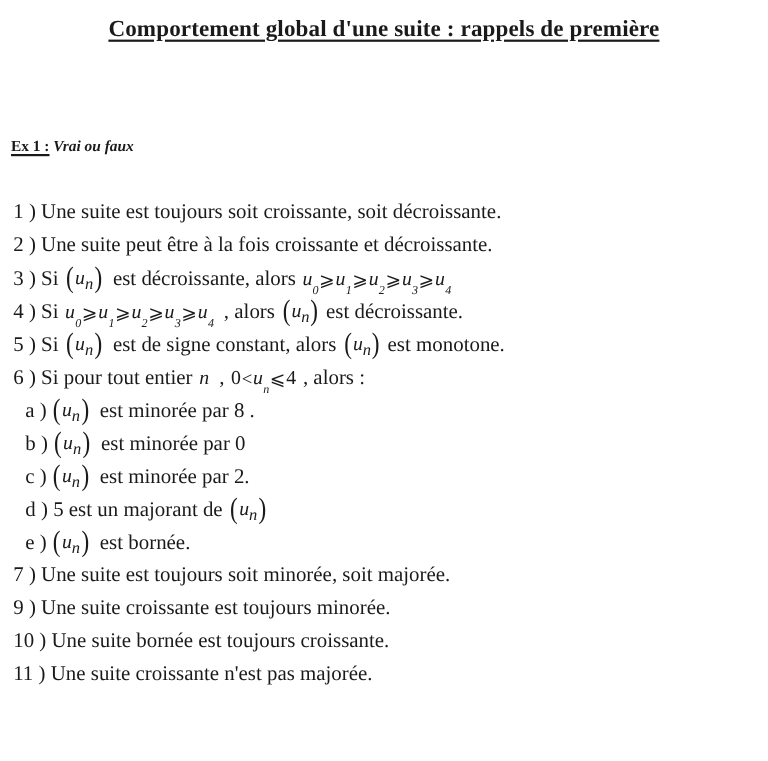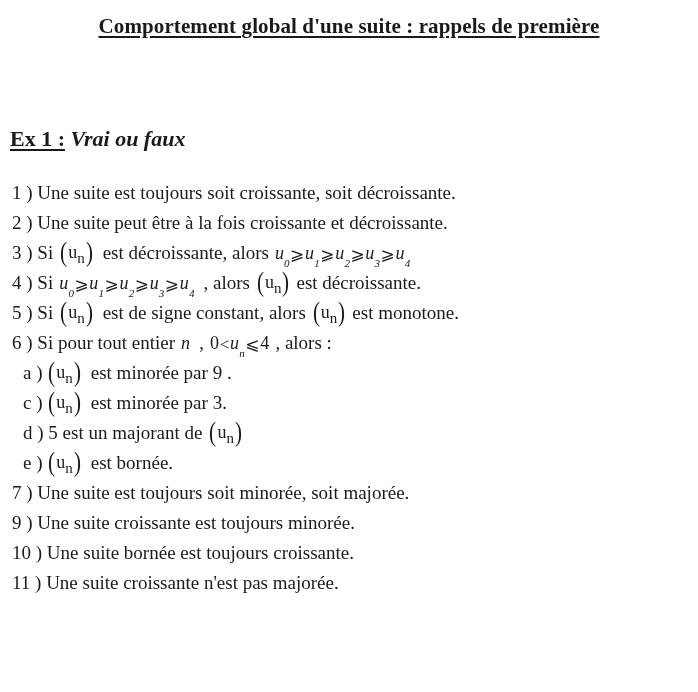--- a/index.html
+++ b/index.html
@@ -32,21 +32,21 @@
     text-decoration: underline;
     text-underline-offset: 3px;
     text-decoration-thickness: 2px;
   }
 
   
   .ex-heading {
     position: absolute;
     top: 126px;
     left: 10px;
-    font-size: 22px;
+    font-size: 14px;
     white-space: nowrap;
   }
   .ex-heading .ex-label {
     font-weight: bold;
     text-decoration: underline;
     text-underline-offset: 3px;
     text-decoration-thickness: 1.6px;
   }
   .ex-heading .ex-title {
     font-weight: bold;
@@ -109,20 +109,21 @@
     font-style: normal;
     font-size: 27px;
     line-height: 0;
     position: relative;
     top: 3px;
     font-family: "Liberation Serif", "DejaVu Serif", serif;
     transform: scaleX(0.78);
     display: inline-block;
   }
   .paren .pbody {
+    font-style: italic;
     font-size: 18px;
   }
   .sp {
     display: inline-block;
     width: 6px;
   }
   .sp-wide {
     display: inline-block;
     width: 9px;
   }
@@ -134,21 +135,22 @@
 
 <div class="ex-heading"><span class="ex-label">Ex 1 :</span> <span class="ex-title">Vrai ou faux</span></div>
 
 <div class="qlist">
     <div class="qitem"><span class="qnum">1 )</span> <span>Une suite est toujours soit croissante, soit décroissante.</span></div>
     <div class="qitem"><span class="qnum">2 )</span> <span>Une suite peut être à la fois croissante et décroissante.</span></div>
     <div class="qitem"><span class="qnum">3 )</span> <span>Si</span><span class="sp"></span><span class="paren"><span class="pglyph">(</span><span class="pbody"><span>u<sub>n</sub></span></span><span class="pglyph">)</span></span><span class="sp-wide"></span><span>est décroissante, alors</span><span class="sp"></span><span class="math"><span>u<sub>0</sub></span><span class="op">⩾</span><span>u<sub>1</sub></span><span class="op">⩾</span><span>u<sub>2</sub></span><span class="op">⩾</span><span>u<sub>3</sub></span><span class="op">⩾</span><span>u<sub>4</sub></span></span><span class="sp"></span></div>
     <div class="qitem"><span class="qnum">4 )</span> <span>Si</span><span class="sp"></span><span class="math"><span>u<sub>0</sub></span><span class="op">⩾</span><span>u<sub>1</sub></span><span class="op">⩾</span><span>u<sub>2</sub></span><span class="op">⩾</span><span>u<sub>3</sub></span><span class="op">⩾</span><span>u<sub>4</sub></span></span><span class="sp-wide"></span><span>, alors</span><span class="sp"></span><span class="paren"><span class="pglyph">(</span><span class="pbody"><span>u<sub>n</sub></span></span><span class="pglyph">)</span></span><span class="sp"></span><span>est décroissante.</span></div>
     <div class="qitem"><span class="qnum">5 )</span> <span>Si</span><span class="sp"></span><span class="paren"><span class="pglyph">(</span><span class="pbody"><span>u<sub>n</sub></span></span><span class="pglyph">)</span></span><span class="sp-wide"></span><span>est de signe constant, alors</span><span class="sp"></span><span class="paren"><span class="pglyph">(</span><span class="pbody"><span>u<sub>n</sub></span></span><span class="pglyph">)</span></span><span class="sp"></span><span>est monotone.</span></div>
     <div class="qitem"><span class="qnum">6 )</span> <span>Si pour tout entier</span><span class="sp"></span><span class="math"><span>n</span></span><span class="sp-wide"></span><span>,</span><span class="sp"></span><span class="math"><span class="num">0</span><span class="op">&lt;</span><span>u<sub>n</sub></span><span class="op">⩽</span><span class="num">4</span></span><span class="sp"></span><span>, alors :</span></div>
-    <div class="qitem sub"><span class="qnum">a )</span> <span class="paren"><span class="pglyph">(</span><span class="pbody"><span>u<sub>n</sub></span></span><span class="pglyph">)</span></span><span class="sp-wide"></span><span>est minorée par  9 .</span></div>
-    <div class="qitem sub"><span class="qnum">c )</span> <span class="paren"><span class="pglyph">(</span><span class="pbody"><span>u<sub>n</sub></span></span><span class="pglyph">)</span></span><span class="sp-wide"></span><span>est minorée par 3.</span></div>
+    <div class="qitem sub"><span class="qnum">a )</span> <span class="paren"><span class="pglyph">(</span><span class="pbody"><span>u<sub>n</sub></span></span><span class="pglyph">)</span></span><span class="sp-wide"></span><span>est minorée par  8 .</span></div>
+    <div class="qitem sub"><span class="qnum">b )</span> <span class="paren"><span class="pglyph">(</span><span class="pbody"><span>u<sub>n</sub></span></span><span class="pglyph">)</span></span><span class="sp-wide"></span><span>est minorée par 0</span></div>
+    <div class="qitem sub"><span class="qnum">c )</span> <span class="paren"><span class="pglyph">(</span><span class="pbody"><span>u<sub>n</sub></span></span><span class="pglyph">)</span></span><span class="sp-wide"></span><span>est minorée par 2.</span></div>
     <div class="qitem sub"><span class="qnum">d )</span> <span>5 est un majorant de</span><span class="sp"></span><span class="paren"><span class="pglyph">(</span><span class="pbody"><span>u<sub>n</sub></span></span><span class="pglyph">)</span></span><span class="sp-wide"></span></div>
     <div class="qitem sub"><span class="qnum">e )</span> <span class="paren"><span class="pglyph">(</span><span class="pbody"><span>u<sub>n</sub></span></span><span class="pglyph">)</span></span><span class="sp-wide"></span><span>est bornée.</span></div>
     <div class="qitem gap-before"><span class="qnum">7 )</span> <span>Une suite est toujours soit minorée, soit majorée.</span></div>
     <div class="qitem"><span class="qnum">9 )</span> <span>Une suite croissante est toujours minorée.</span></div>
     <div class="qitem"><span class="qnum">10 )</span> <span>Une suite bornée est toujours croissante.</span></div>
     <div class="qitem"><span class="qnum">11 )</span> <span>Une suite croissante n'est pas majorée.</span></div>
   </div>
 
 </body></html>

